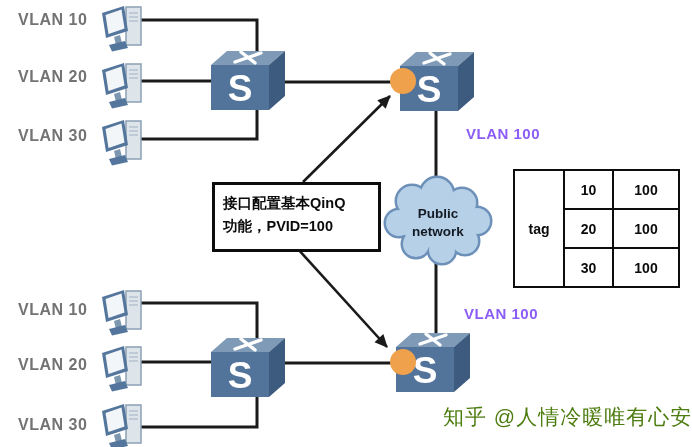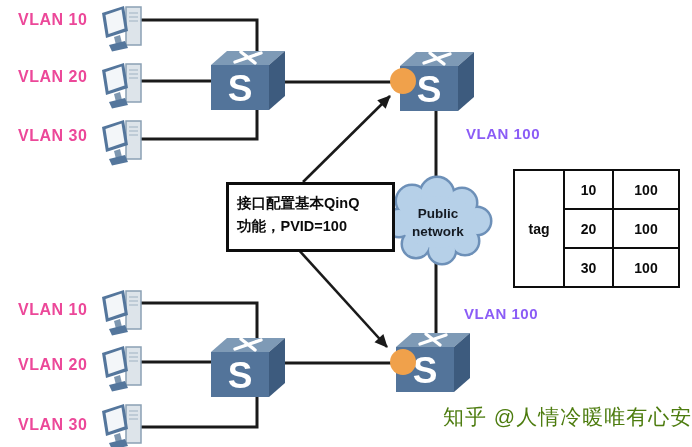--- a/index.html
+++ b/index.html
@@ -3,29 +3,29 @@
 <meta charset="utf-8">
 <style>
   html,body { margin:0; padding:0; background:#ffffff; }
   .stage {
     position:relative; width:692px; height:447px;
     background:#ffffff; overflow:hidden;
     font-family:"Liberation Sans", sans-serif;
   }
   .stage svg.gfx { position:absolute; left:0; top:0; }
   .vlan-label {
-    position:absolute; font-weight:700; font-size:16px; color:#ec4899;
+    position:absolute; font-weight:700; font-size:16px; color:#737373;
     white-space:nowrap; letter-spacing:0.5px;
   }
   .vlan100-label {
     position:absolute; font-weight:700; font-size:15px; color:#8b5cf6;
     white-space:nowrap; letter-spacing:0.5px;
   }
   .callout {
-    position:absolute; left:226px; top:182px; width:147px; height:50px;
+    position:absolute; left:212px; top:182px; width:147px; height:50px;
     background:#ffffff; border:3px solid #0d0d0d;
     padding:7px 8px; font-weight:700; font-size:14.5px; line-height:1.62;
     color:#0b0b0b; white-space:nowrap;
   }
   .cloud-label {
     position:absolute; left:388px; top:205px; width:100px;
     text-align:center; font-weight:700; font-size:13.5px; line-height:1.3;
     color:#141a22;
   }
   .tag-table {

